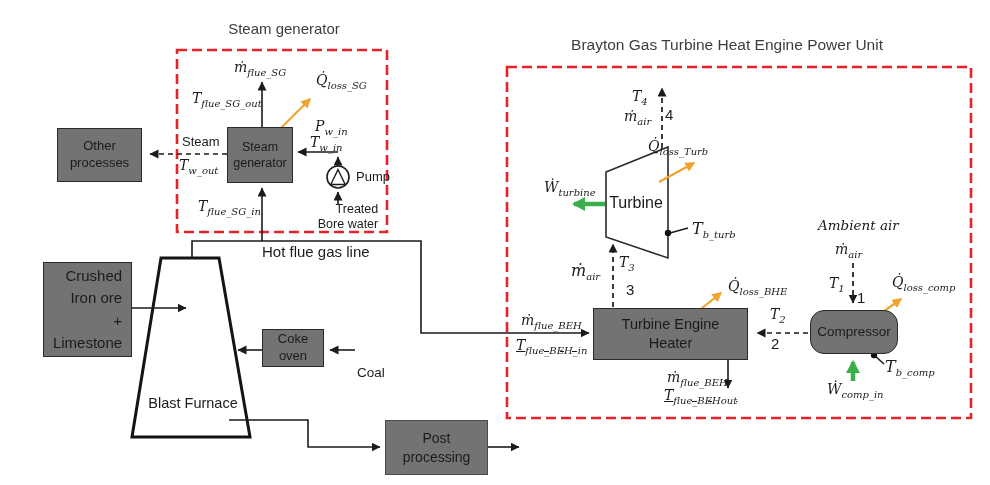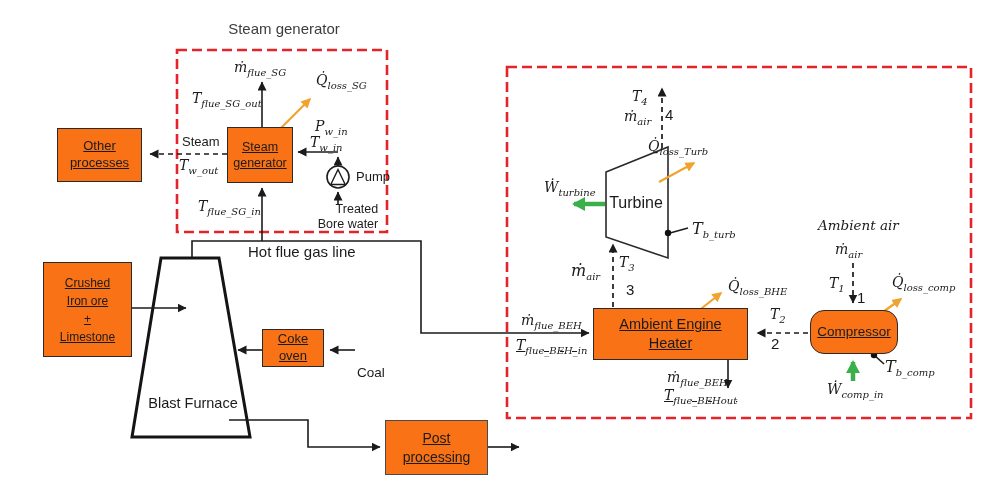--- a/index.html
+++ b/index.html
@@ -12,23 +12,23 @@
   .title{color:#3d3d3d;transform:translateX(-50%);white-space:nowrap;}
   .ctr{transform:translateX(-50%);text-align:right;}
   .math{
     position:absolute;font-family:"DejaVu Serif",serif;font-style:italic;
     font-size:14px;color:#1b1b1b;white-space:nowrap;line-height:1;
   }
   .math sub{font-size:10px;line-height:1;}
   .math.big{font-size:16px;}
   .num{position:absolute;font-size:15px;color:#1b1b1b;}
   .box{
-    position:absolute;box-sizing:border-box;background:#f97316;border:1.4px solid #2a2a2a;
+    position:absolute;box-sizing:border-box;background:#737373;border:1.4px solid #2a2a2a;
     display:flex;align-items:center;justify-content:center;text-align:center;
-    white-space:pre-line;line-height:1.3;text-decoration:underline;
+    white-space:pre-line;line-height:1.3;
   }
 </style>
 </head>
 <body>
 
 <div class="stage">
 
   <svg width="990" height="485" viewBox="0 0 990 485">
     <defs>
       <marker id="mB" markerUnits="userSpaceOnUse" markerWidth="11" markerHeight="10" refX="8.5" refY="4.5" orient="auto">
@@ -89,38 +89,39 @@
     <g>
       <circle cx="338" cy="177" r="11" fill="#ffffff" stroke="#1b1b1b" stroke-width="1.6"></circle>
       <path d="M338,169.5 L330.8,184.5 L345.2,184.5 z" fill="none" stroke="#1b1b1b" stroke-width="1.4"></path>
     </g>
 
     <circle cx="668" cy="233" r="3.2" fill="#111"></circle>
     <circle cx="874" cy="355" r="3.2" fill="#111"></circle>
   </svg>
 
   <div class="lbl title" style="left:284px;top:20px;font-size:15px;">Steam generator</div>
+  <div class="lbl title" style="left:727px;top:36px;font-size:15.5px;">Brayton Gas Turbine Heat Engine Power Unit</div>
 
   <div class="box" style="left:57px;top:128px;width:85px;height:54px;font-size:13px;">Other
 processes</div>
-  <div class="box" style="left:43px;top:262px;width:89px;height:95px;font-size:12px;line-height:1.5;">Crushed
+  <div class="box" style="left:43px;top:262px;width:89px;height:95px;font-size:15px;line-height:1.5;text-align:right;">Crushed
 Iron ore
 +
 Limestone</div>
   <div class="box" style="left:227px;top:127px;width:66px;height:56px;font-size:12.5px;">Steam
 generator</div>
   <div class="box" style="left:385px;top:420px;width:103px;height:55px;font-size:14px;border-color:#4a4a4a;">Post
 processing</div>
   <div class="box" style="left:262px;top:329px;width:62px;height:38px;font-size:13px;">Coke
 oven</div>
-  <div class="box" style="left:593px;top:308px;width:155px;height:52px;font-size:14.5px;">Ambient Engine
+  <div class="box" style="left:593px;top:308px;width:155px;height:52px;font-size:14.5px;">Turbine Engine
 Heater</div>
   <div class="box" style="left:810px;top:310px;width:88px;height:44px;font-size:13.5px;border-radius:14px;">Compressor</div>
 
-  <div class="lbl" style="left:248px;top:243px;font-size:15px;">Hot flue gas line</div>
+  <div class="lbl" style="left:262px;top:243px;font-size:15px;">Hot flue gas line</div>
   <div class="lbl ctr" style="left:193px;top:395px;font-size:14.5px;">Blast Furnace</div>
   <div class="lbl" style="left:357px;top:342px;font-size:13.5px;margin-top:23px;">Coal</div>
   <div class="lbl" style="left:182px;top:134px;font-size:13px;">Steam</div>
   <div class="lbl" style="left:356px;top:169px;font-size:13px;">Pump</div>
   <div class="lbl ctr" style="left:348px;top:202px;font-size:12.5px;line-height:1.2;">Treated
 Bore water</div>
   <div class="lbl ctr" style="left:636px;top:193px;font-size:16px;">Turbine</div>
   <div class="math" style="left:818px;top:219px;font-size:13.5px;">Ambient air</div>
 
   <div class="num" style="left:665px;top:106px;">4</div>

